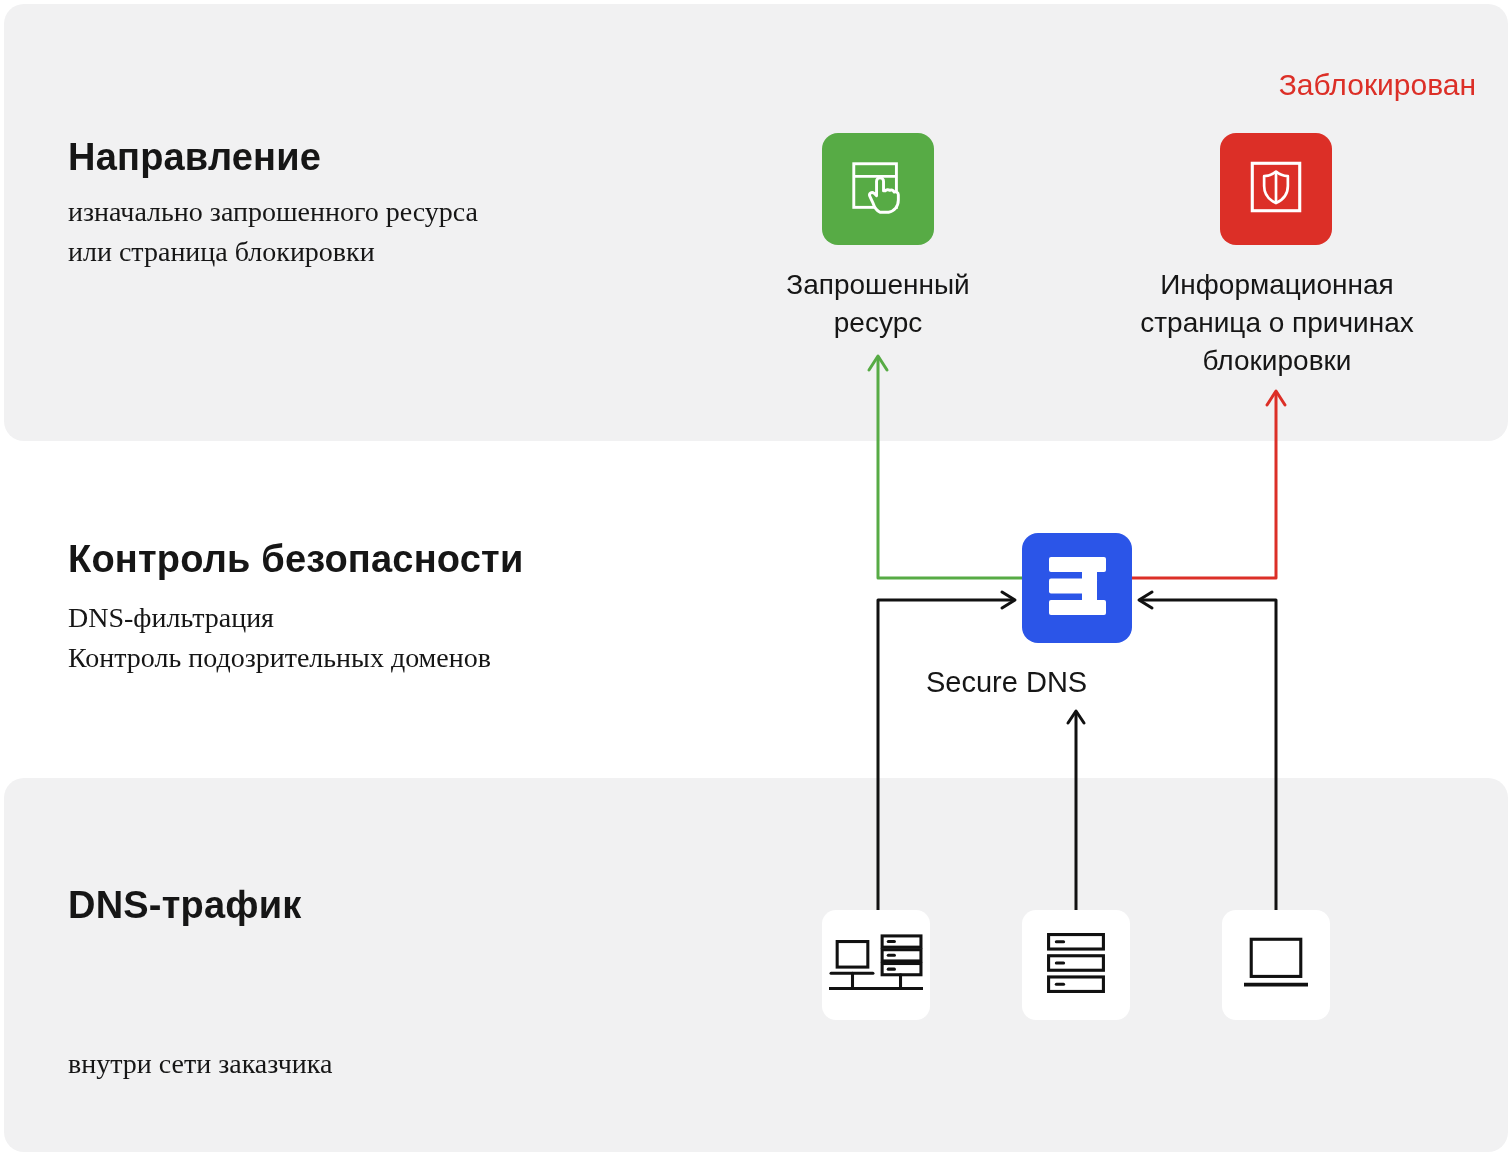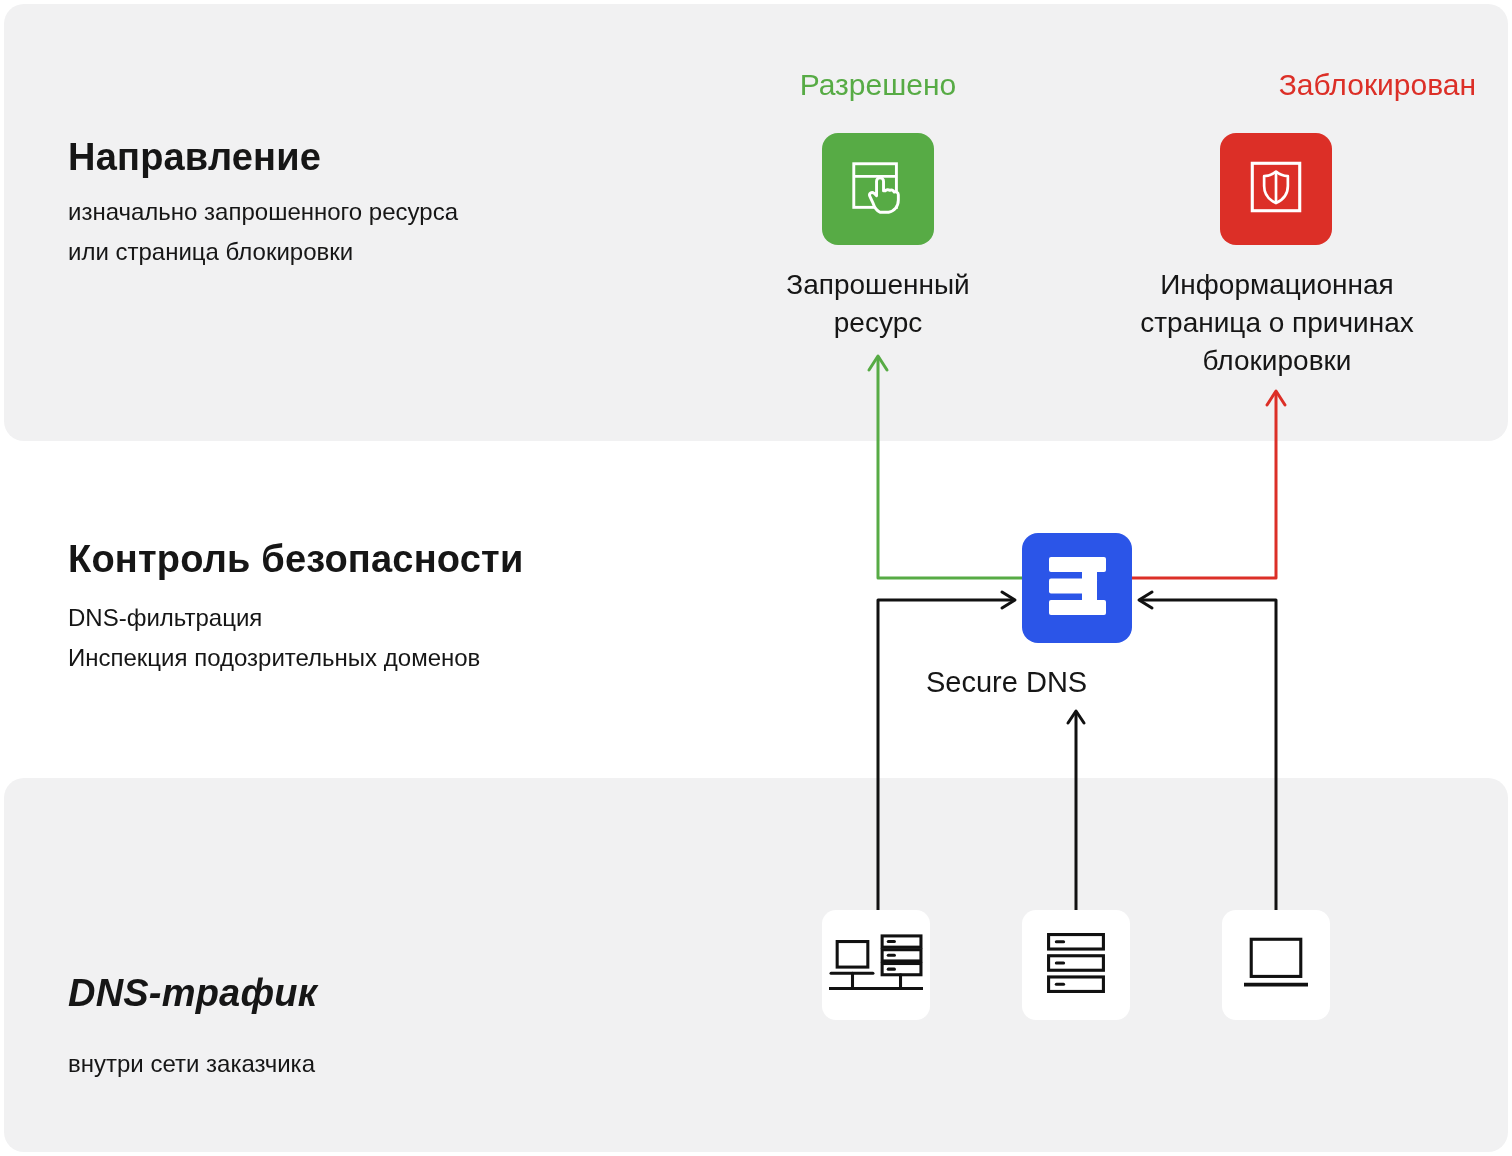--- a/index.html
+++ b/index.html
@@ -5,21 +5,21 @@
   html,body{margin:0;padding:0;background:#ffffff;}
   .canvas{
     position:relative;width:1512px;height:1156px;overflow:hidden;
     background:#ffffff;font-family:"Liberation Sans",sans-serif;color:#161616;
   }
   .band{position:absolute;left:4px;right:4px;background:#f1f1f2;border-radius:20px;}
   .band-direction{top:4px;height:437px;}
   .band-traffic{top:778px;height:374px;}
 
   .section-title{position:absolute;left:68px;font-size:38px;font-weight:700;letter-spacing:.2px;z-index:3;}
-  .section-body{position:absolute;left:68px;font-size:24px;font-weight:400;line-height:40px;z-index:3;}
+  .section-body{position:absolute;left:68px;font-size:28px;font-weight:400;line-height:40px;z-index:3;font-family:Liberation Serif, serif;}
 
   .outcome-label{position:absolute;top:68px;width:400px;text-align:center;font-size:30px;font-weight:500;z-index:3;}
   .label-allowed{left:678px;color:#57ab45;}
   .label-blocked{left:1076px;color:#dc2f27;text-align:right;}
 
   .tile{position:absolute;width:112px;height:112px;border-radius:16px;display:flex;align-items:center;justify-content:center;z-index:2;}
   .tile-allowed{left:822px;top:133px;background:#57ab45;}
   .tile-blocked{left:1220px;top:133px;background:#dc2f27;}
   .tile-dns{left:1022px;top:533px;width:110px;height:110px;background:#2b55e8;}
 
@@ -59,21 +59,20 @@
     <g fill="none" stroke="#111111" stroke-width="3" stroke-linecap="round" stroke-linejoin="round">
       <path d="M1276 912 V600 H1142"></path>
       <path d="M1152 592 L1139 600 L1152 608"></path>
     </g>
     <g fill="none" stroke="#111111" stroke-width="3" stroke-linecap="round" stroke-linejoin="round">
       <path d="M1076 912 V712"></path>
       <path d="M1068 723 L1076 711 L1084 723"></path>
     </g>
   </svg>
 
-  <div class="outcome-label label-allowed">Разрешено</div>
   <div class="outcome-label label-blocked">Заблокирован</div>
 
   <div class="tile tile-allowed">
     <span>
       <svg width="62" height="62" viewBox="0 0 64 64" fill="none">
         <rect x="7" y="8" width="44" height="45" stroke="#ffffff" stroke-width="3"></rect>
         <path d="M7 21 H51" stroke="#ffffff" stroke-width="3"></path>
         <path d="M34 58 C30 56 28 52 27 49 L23.5 41.5 C22.3 38.7 25.5 36.5 28 38.5 L30.5 41 L30.5 26 A3.6 3.6 0 0 1 37.7 26 L37.7 36 L39.5 36 A3.2 3.2 0 0 1 44 35.5 A3.2 3.2 0 0 1 48.6 37.2 A3.2 3.2 0 0 1 53 40 L53 45.5 C53 52 48.8 57.2 43 58 Z" fill="#57ab45" stroke="#ffffff" stroke-width="3" stroke-linejoin="round" stroke-linecap="round"></path>
       </svg>
     </span>
@@ -101,24 +100,24 @@
 
   <div class="section-title" style="top:136px;">Направление</div>
   <div class="section-body" style="top:192px;">
     <span>изначально запрошенного ресурса</span><br>
     <span>или страница блокировки</span>
   </div>
 
   <div class="section-title" style="top:538px;">Контроль безопасности</div>
   <div class="section-body" style="top:598px;">
     <span>DNS-фильтрация</span><br>
-    <span>Инспекция подозрительных доменов</span>
+    <span>Контроль подозрительных доменов</span>
   </div>
 
-  <div class="section-title" style="top:972px;font-style:italic;">DNS-трафик</div>
+  <div class="section-title" style="top:884px;">DNS-трафик</div>
   <div class="section-body" style="top:1000px;margin-top:44px;">
     <span>внутри сети заказчика</span>
   </div>
 
   <div class="tile tile-dns">
     <span>
       <svg width="57" height="58" viewBox="0 0 57 58" fill="none">
         <rect x="0" y="0" width="57" height="15" rx="2" fill="#ffffff"></rect>
         <rect x="0" y="21.5" width="48" height="15" rx="2" fill="#ffffff"></rect>
         <rect x="0" y="43" width="57" height="15" rx="2" fill="#ffffff"></rect>

